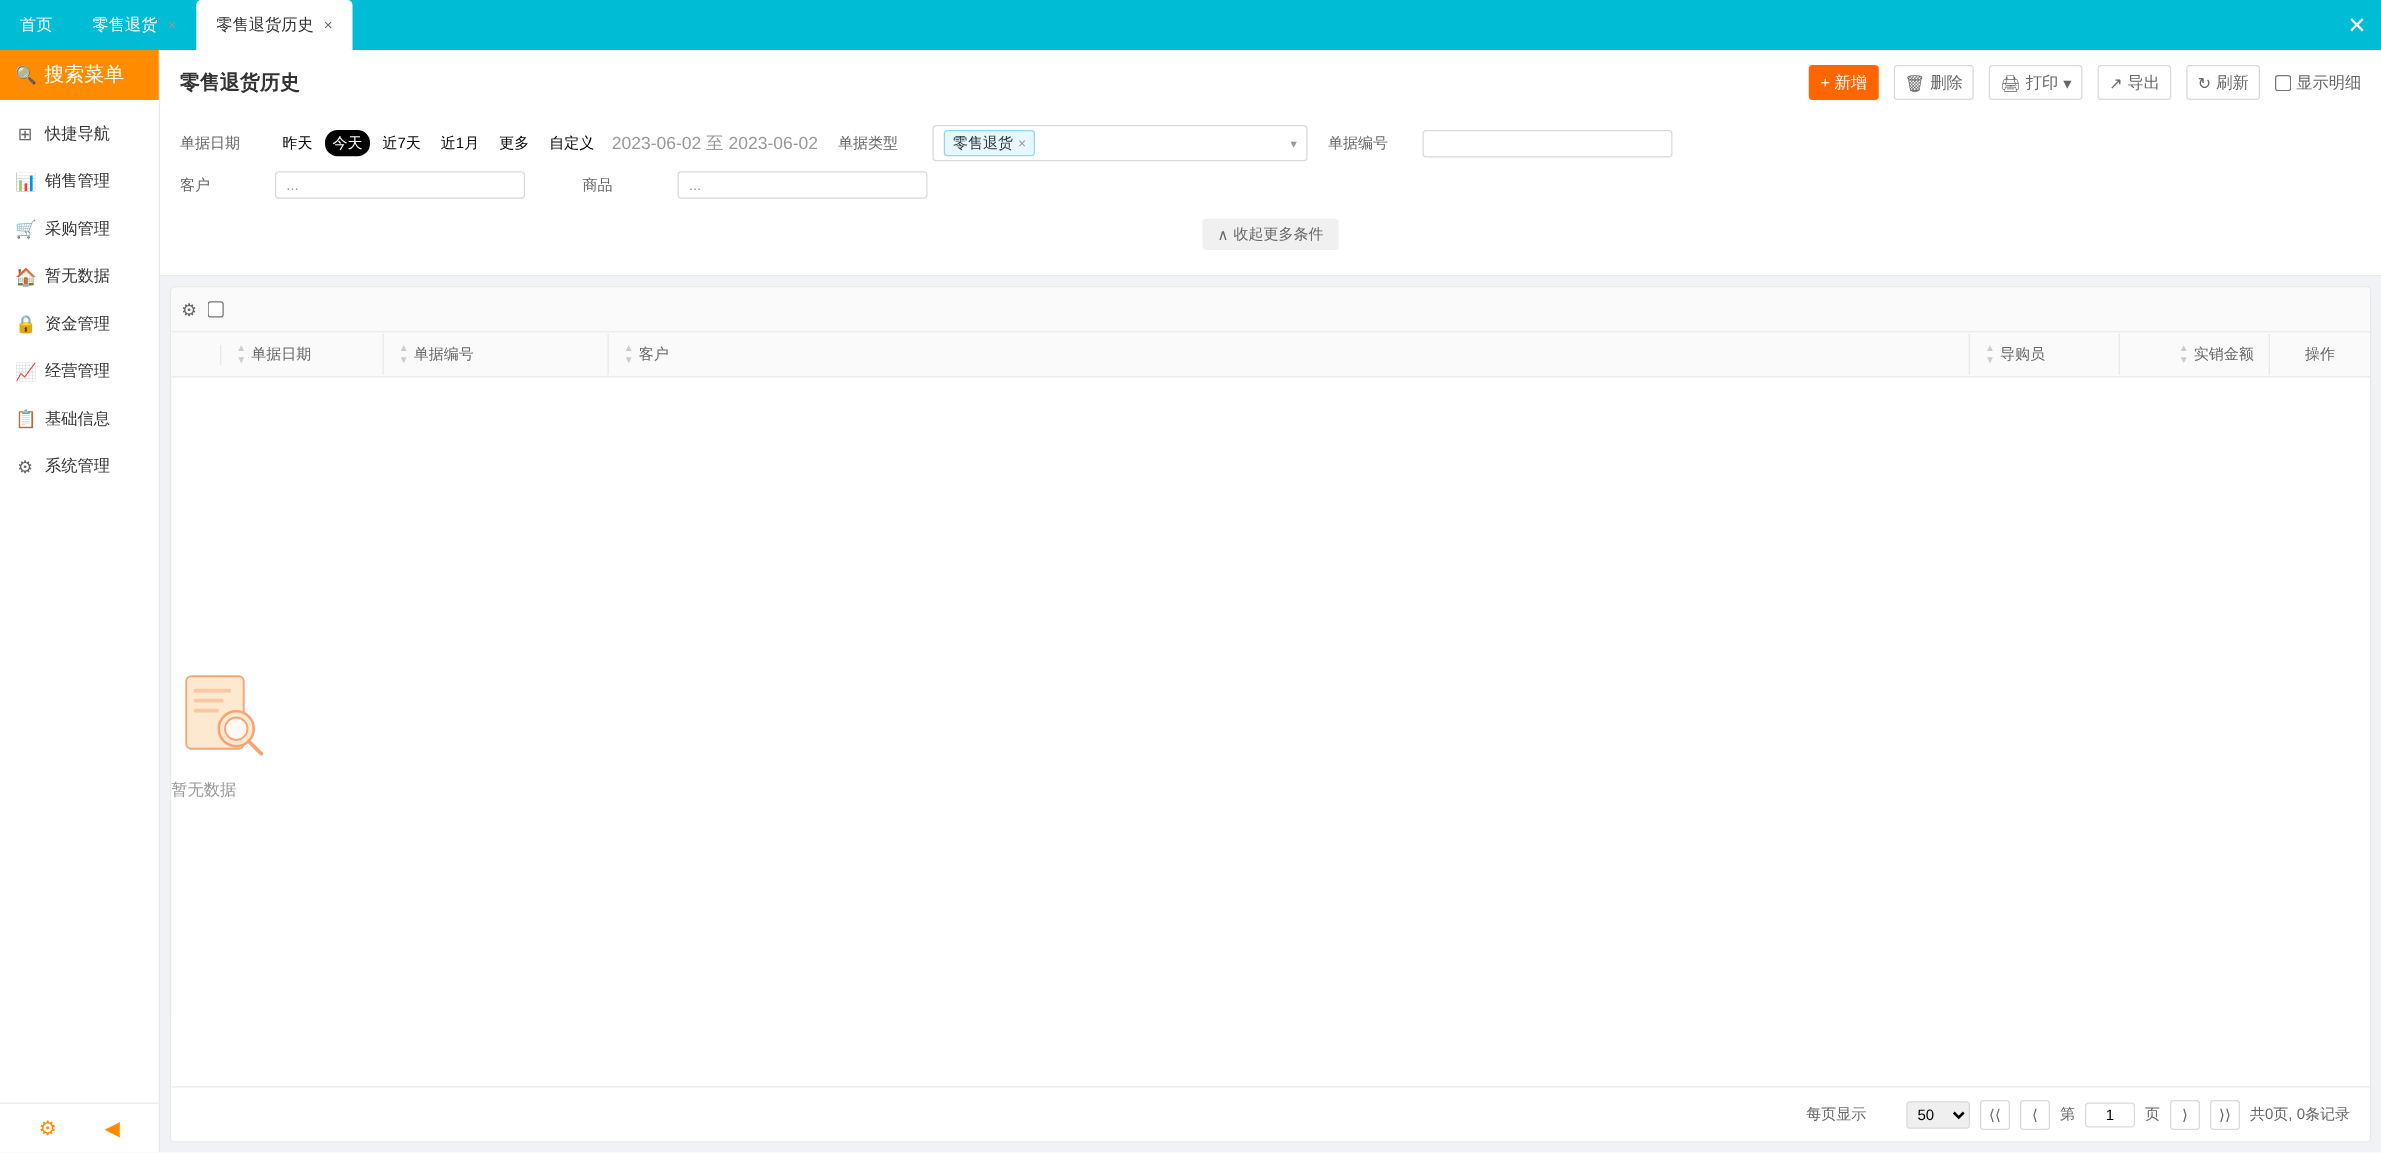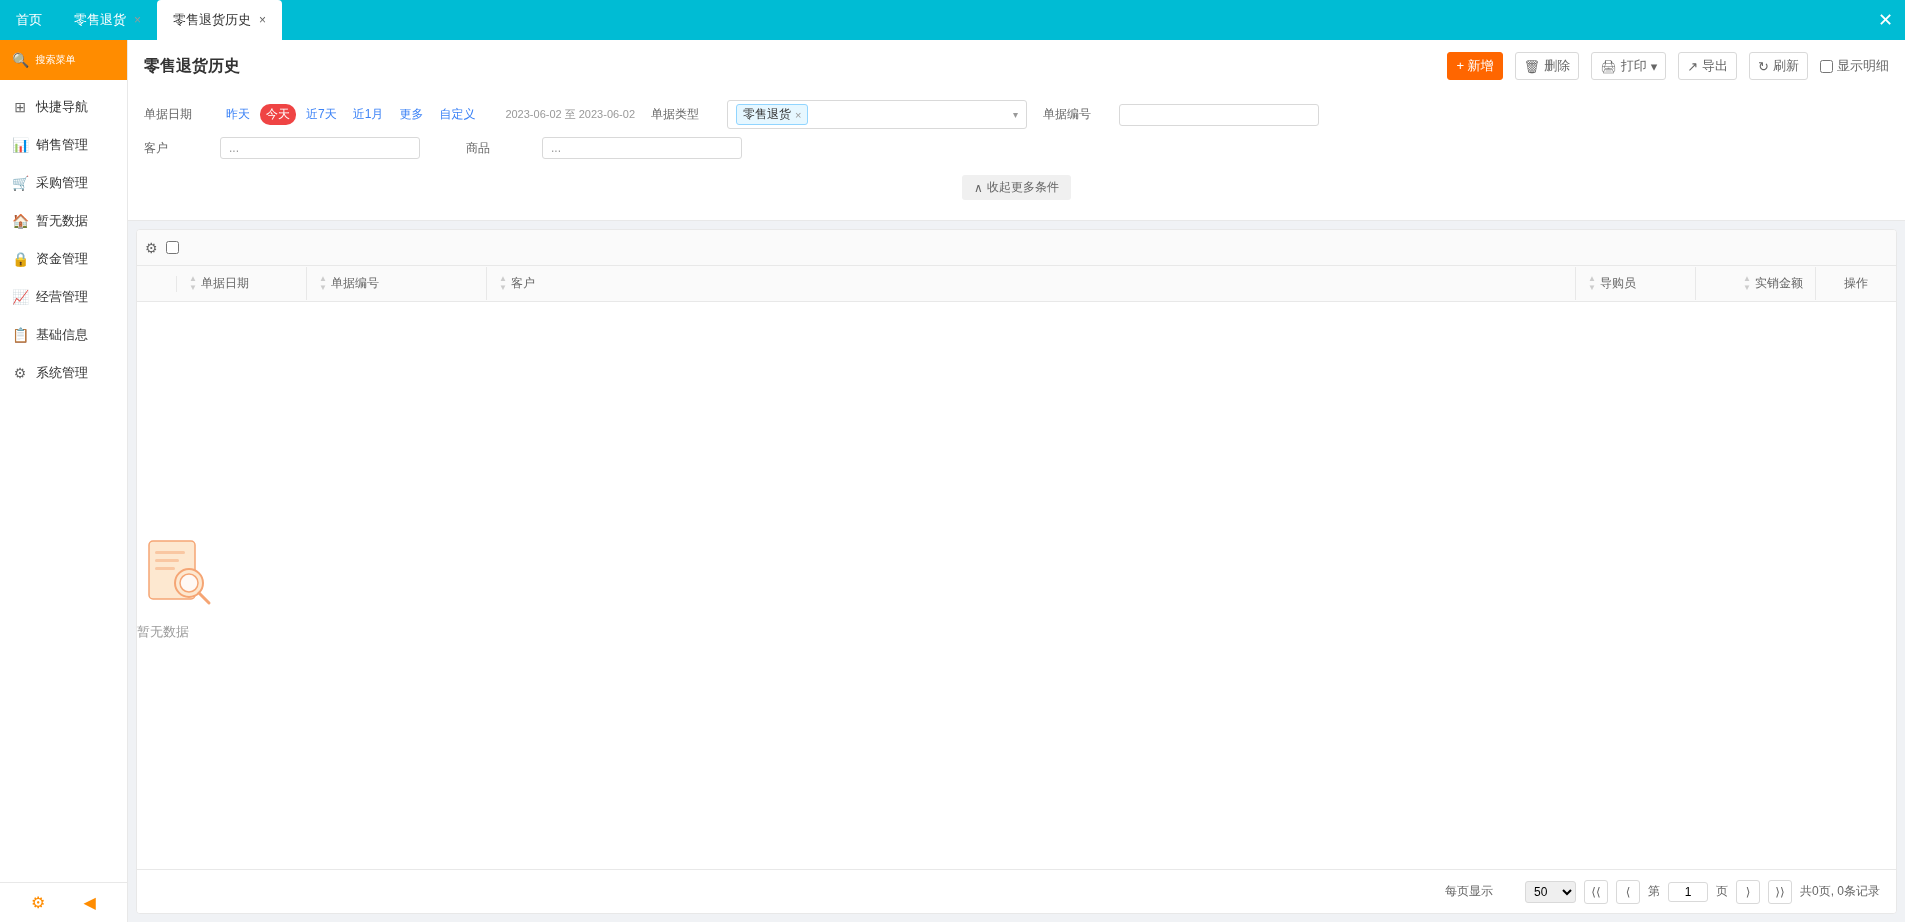--- a/index.html
+++ b/index.html
@@ -68,21 +68,21 @@
     .sidebar-search {
       height: 40px;
       background: #ff8c00;
       display: flex;
       align-items: center;
       padding: 0 12px;
       gap: 6px;
       cursor: pointer;
     }
     .sidebar-search .search-icon { color: #fff; font-size: 14px; }
-    .sidebar-search span { color: #fff; font-size: 10px; }
+    .sidebar-search span { color: #fff; font-size: 16px; }
     .sidebar-nav {
       flex: 1;
       padding: 8px 0;
     }
     .nav-item {
       display: flex;
       align-items: center;
       padding: 10px 12px;
       font-size: 13px;
       color: #333;
@@ -173,31 +173,31 @@
     .date-shortcuts {
       display: flex;
       align-items: center;
       gap: 4px;
       font-size: 12px;
     }
     .date-btn {
       padding: 2px 6px;
       border-radius: 2px;
       cursor: pointer;
-      color: #3b82f6;
+      color: #000000;
     }
     .date-btn.active {
-      background: #ef4444;
+      background: #000000;
       color: #fff;
       border-radius: 10px;
     }
     .date-range-text {
-      font-size: 11px;
+      font-size: 14px;
       color: #999;
-      margin-left: 20px;
+      margin-left: 4px;
     }
     .filter-input {
       border: 1px solid #d9d9d9;
       border-radius: 3px;
       padding: 3px 8px;
       font-size: 12px;
       color: #333;
       min-width: 200px;
       display: flex;
       align-items: center;

